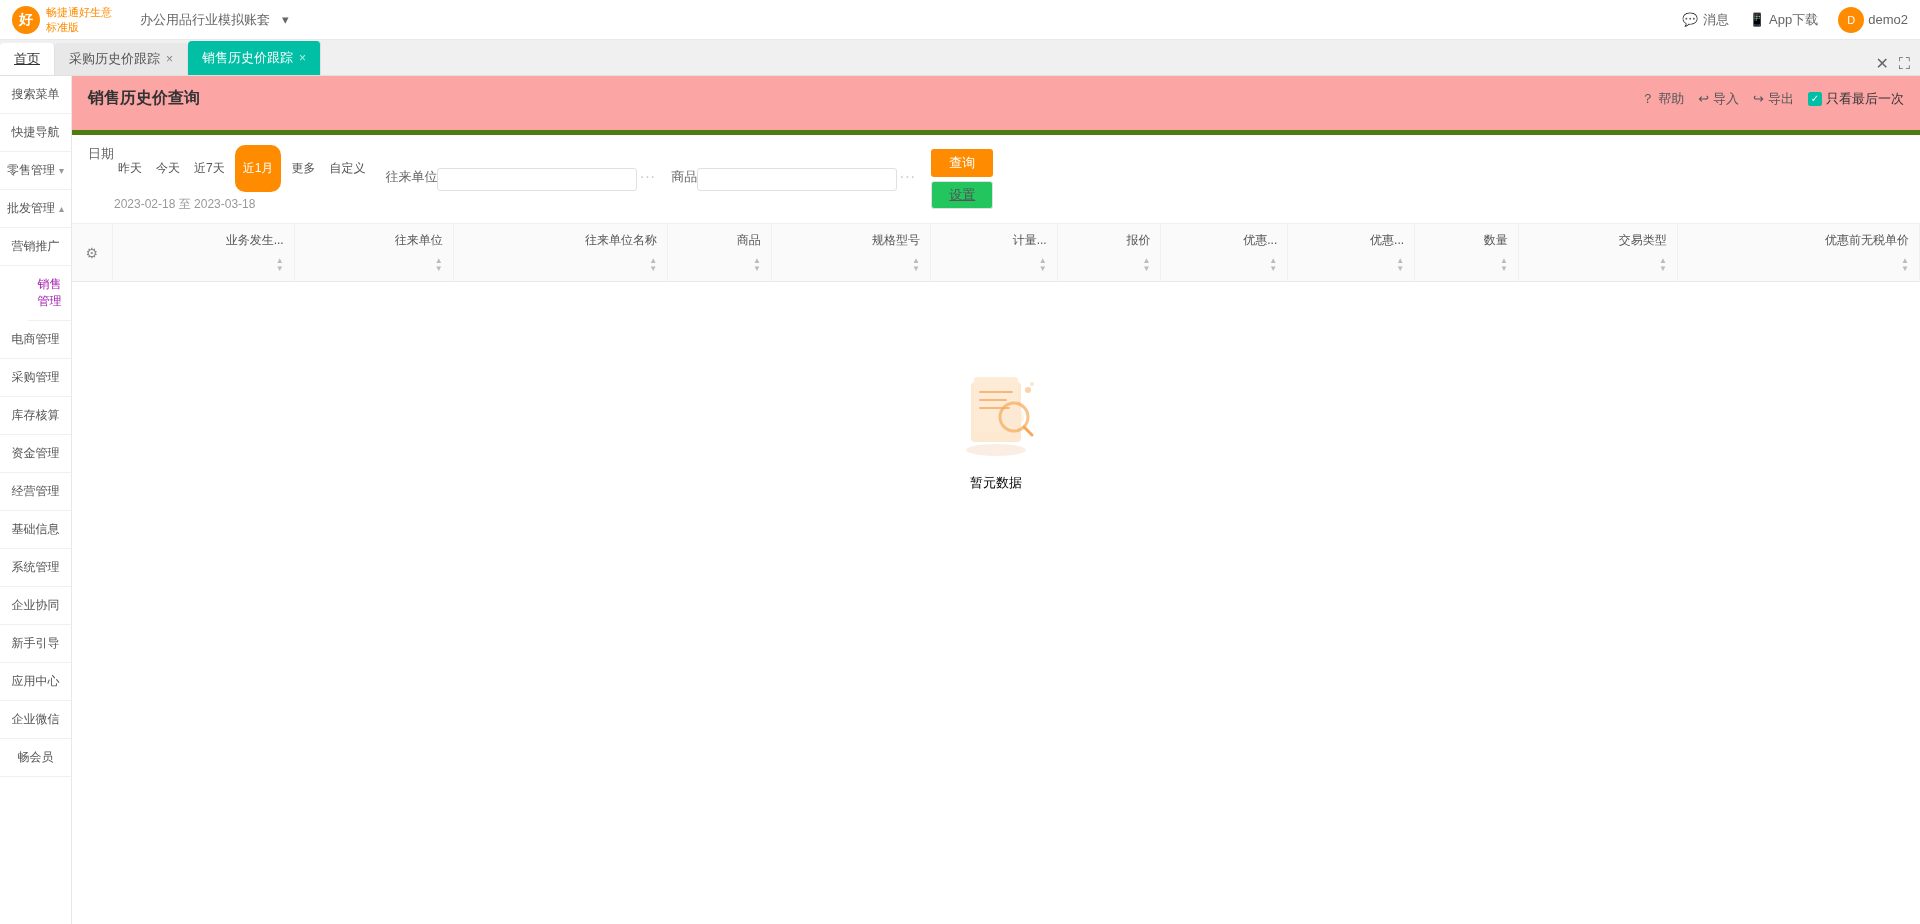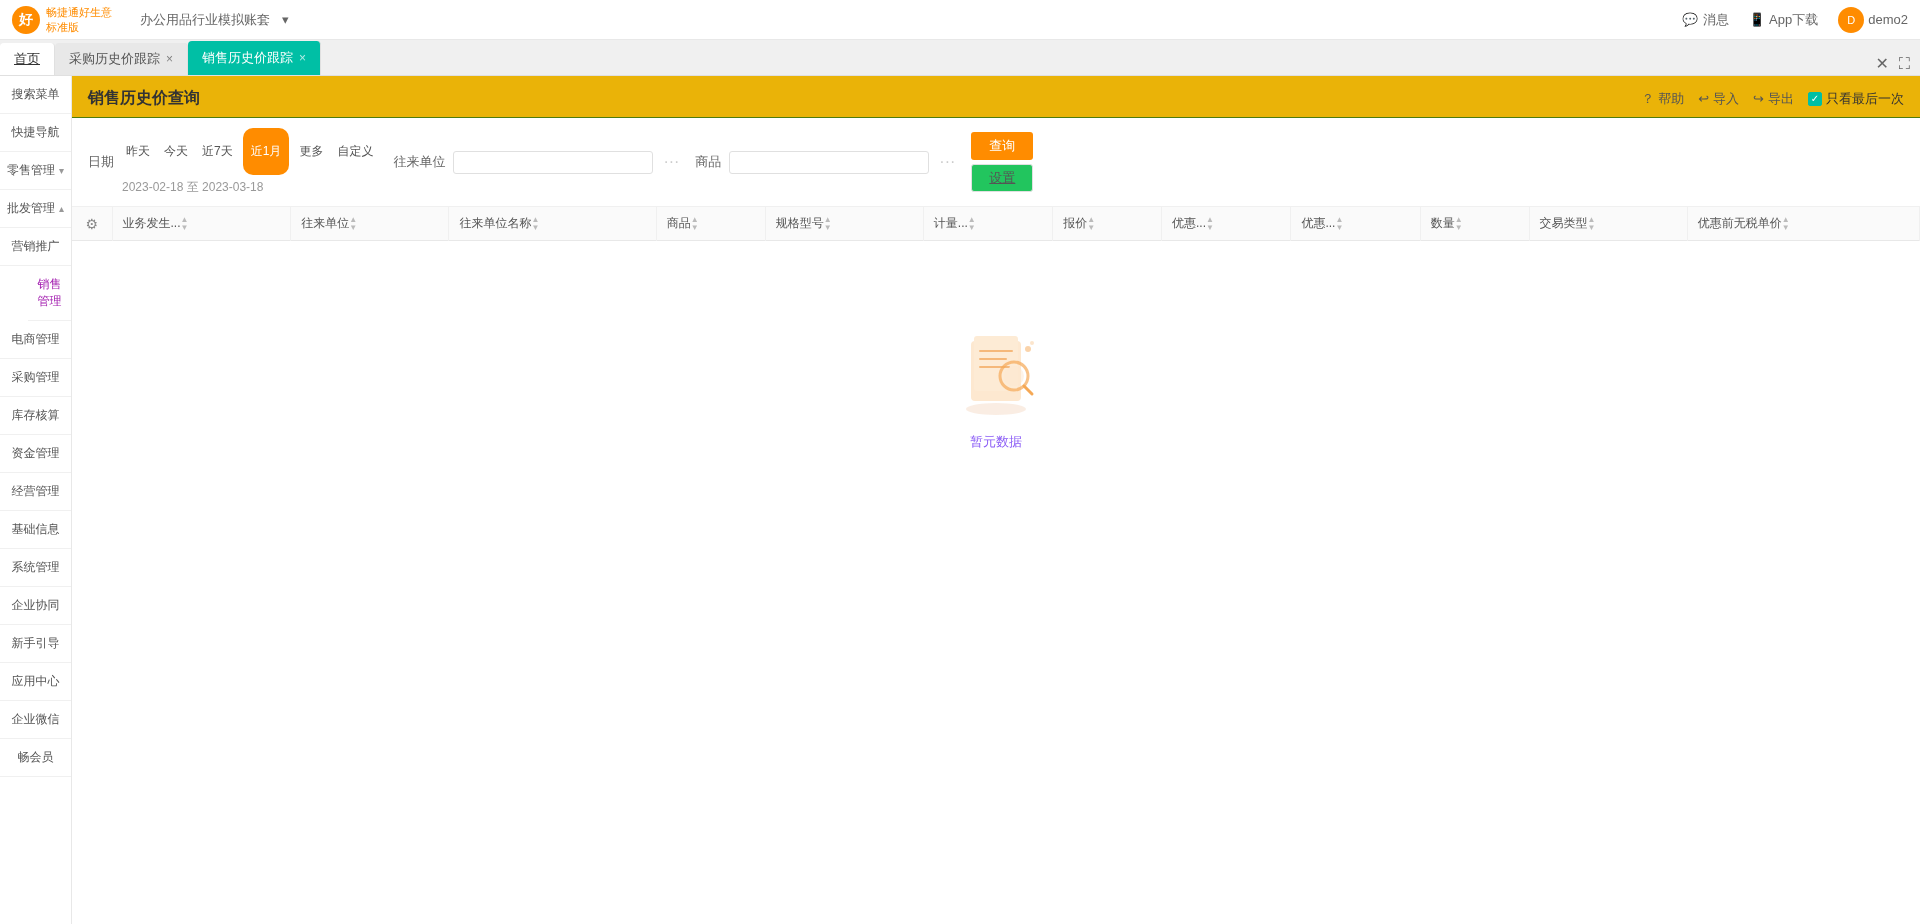--- a/index.html
+++ b/index.html
@@ -180,23 +180,23 @@
       padding: 0;
       background: #fff;
       margin: 0;
     }
 
     
     .page-header {
       display: flex;
       align-items: center;
       justify-content: space-between;
-      padding: 12px 16px 8px 16px;
-      border-bottom: 1px solid #4d7c0f;
-      background: #eab308;
+      padding: 12px 16px 21px 16px;
+      border-bottom: 5px solid #4d7c0f;
+      background: #fca5a5;
     }
     .page-title {
       font-size: 16px;
       font-weight: bold;
       color: #333;
     }
     .page-actions {
       display: flex;
       align-items: center;
       gap: 14px;
@@ -235,22 +235,20 @@
       padding: 10px 16px;
       background: #fff;
       border-bottom: 1px solid #f0f0f0;
       display: flex;
       align-items: center;
       gap: 16px;
       flex-wrap: wrap;
     }
     .filter-group {
       display: flex;
-      align-items: center;
-      gap: 8px;
     }
     .filter-label {
       color: #666;
       font-size: 13px;
       white-space: nowrap;
     }
     .date-filters {
       display: flex;
       flex-direction: column;
       gap: 4px;
@@ -340,22 +338,23 @@
       border-right: 1px solid #f0f0f0;
       white-space: nowrap;
       cursor: pointer;
     }
     th:first-child {
       width: 40px;
       text-align: center;
     }
     .th-sort {
       display: flex;
-      align-items: center;
-      gap: 0;
+      align-items: flex-end;
+      gap: 8px;
+      flex-direction: column;
     }
     .sort-arrows {
       display: flex;
       flex-direction: column;
       font-size: 8px;
       color: #bbb;
       line-height: 1;
     }
     .gear-icon-th {
       color: #888;
@@ -369,21 +368,21 @@
       align-items: center;
       justify-content: center;
       padding: 80px 0;
     }
     .empty-illustration {
       width: 100px;
       height: 100px;
       margin-bottom: 12px;
     }
     .empty-text {
-      color: #8b5cf6;
+      color: #000000;
       font-size: 13px;
     }
   </style>
 </head>
 <body>
 
 <div class="top-header">
   <div class="top-header-left">
     <div class="logo-area">
       <div class="logo-icon">好</div>

